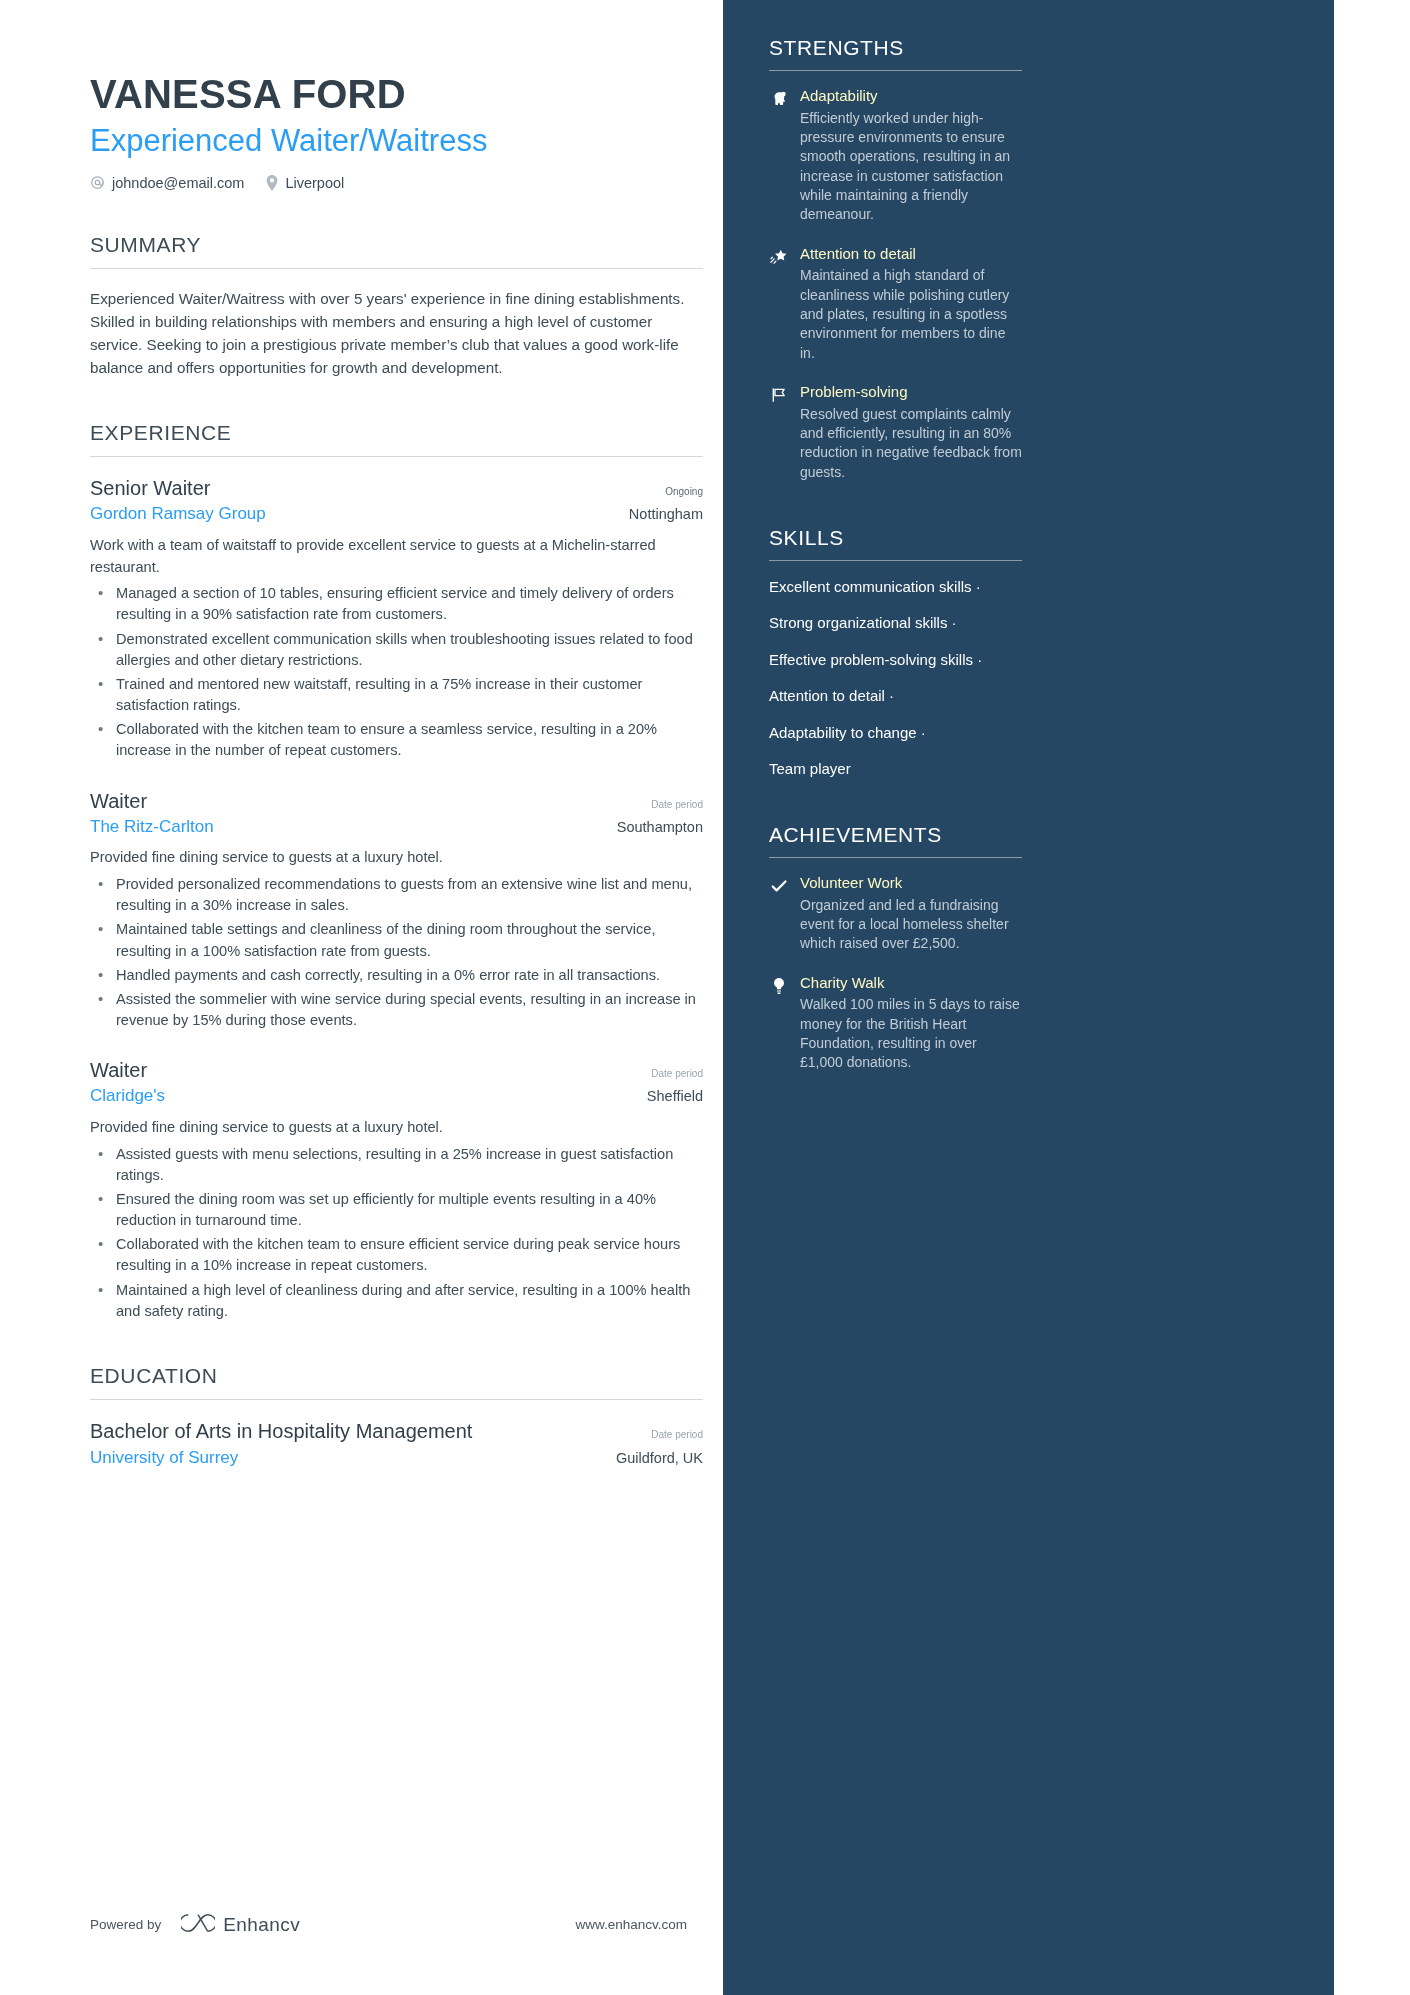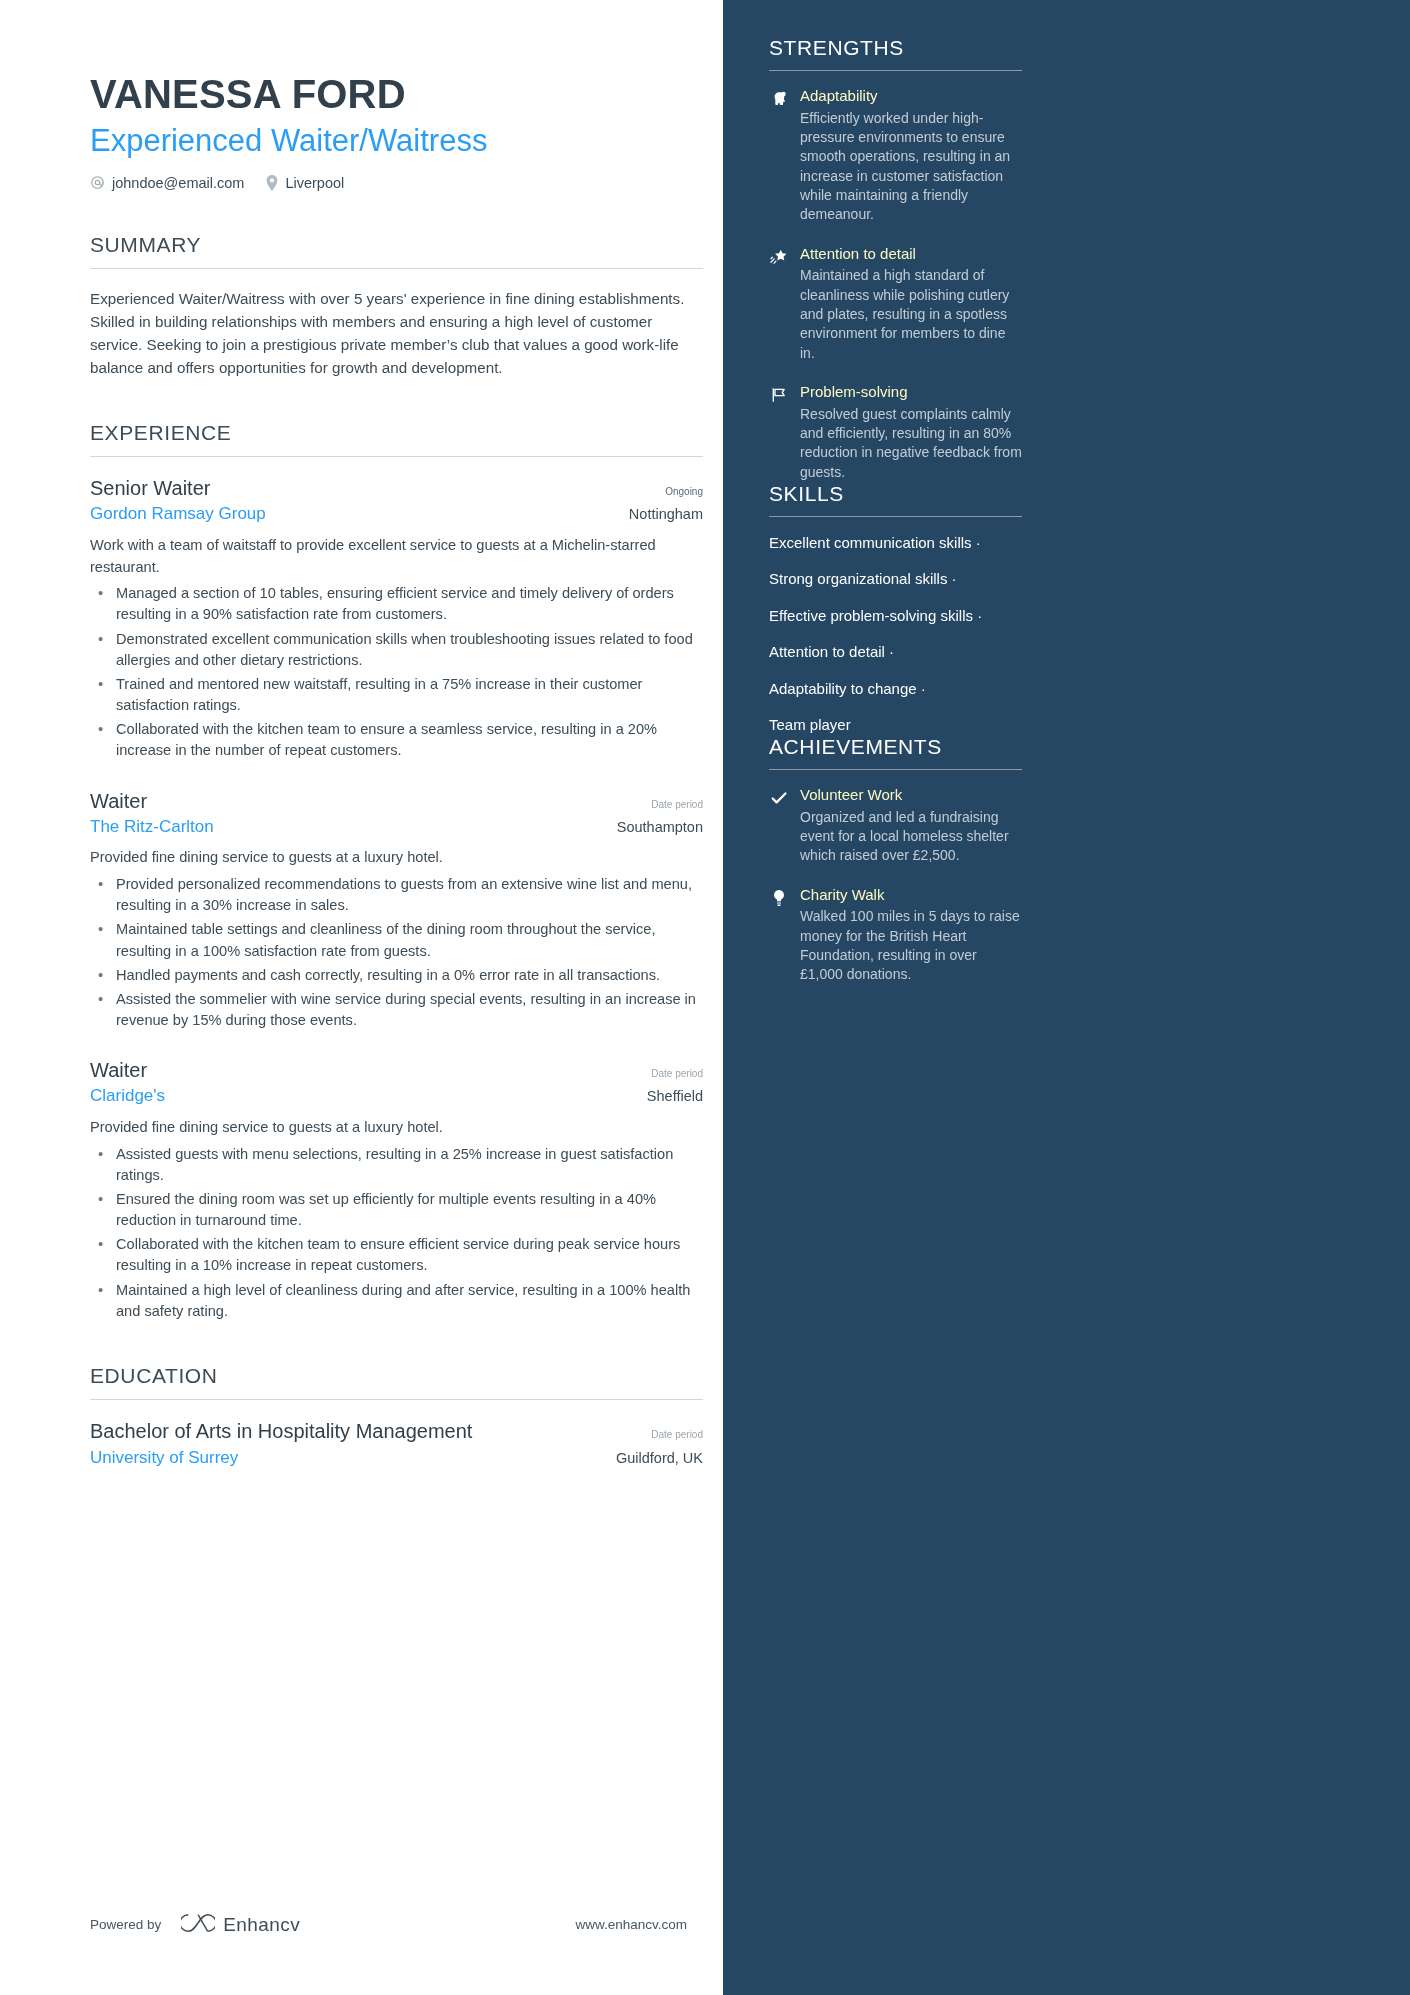--- a/index.html
+++ b/index.html
@@ -162,32 +162,32 @@
     justify-content: space-between;
     font-size: 13.5px;
     color: #49565f;
   }
   .footer-left { display: flex; align-items: center; gap: 20px; }
   .brand { display: flex; align-items: center; gap: 8px; }
   .brand-word { font-size: 19px; color: #3d4c56; letter-spacing: 0.4px; }
 
   
   .side-col {
-    width: 687px;
+    width: 611px;
     height: 1995px;
     background: #254763;
     padding: 36px 0 0 0;
     position: relative;
   }
   .side-inner {
     padding: 0 46px 0 46px;
     width: 345px;
   }
   .side-section { margin-top: 0; }
-  .side-section + .side-section { }
+  .side-section + .side-section { margin-top: 44px; }
   .side-title {
     font-size: 21px;
     color: #ffffff;
     letter-spacing: 0.6px;
     font-weight: normal;
     padding-bottom: 10px;
   }
   .side-rule {
     height: 1px;
     background: #8d9aa6;

